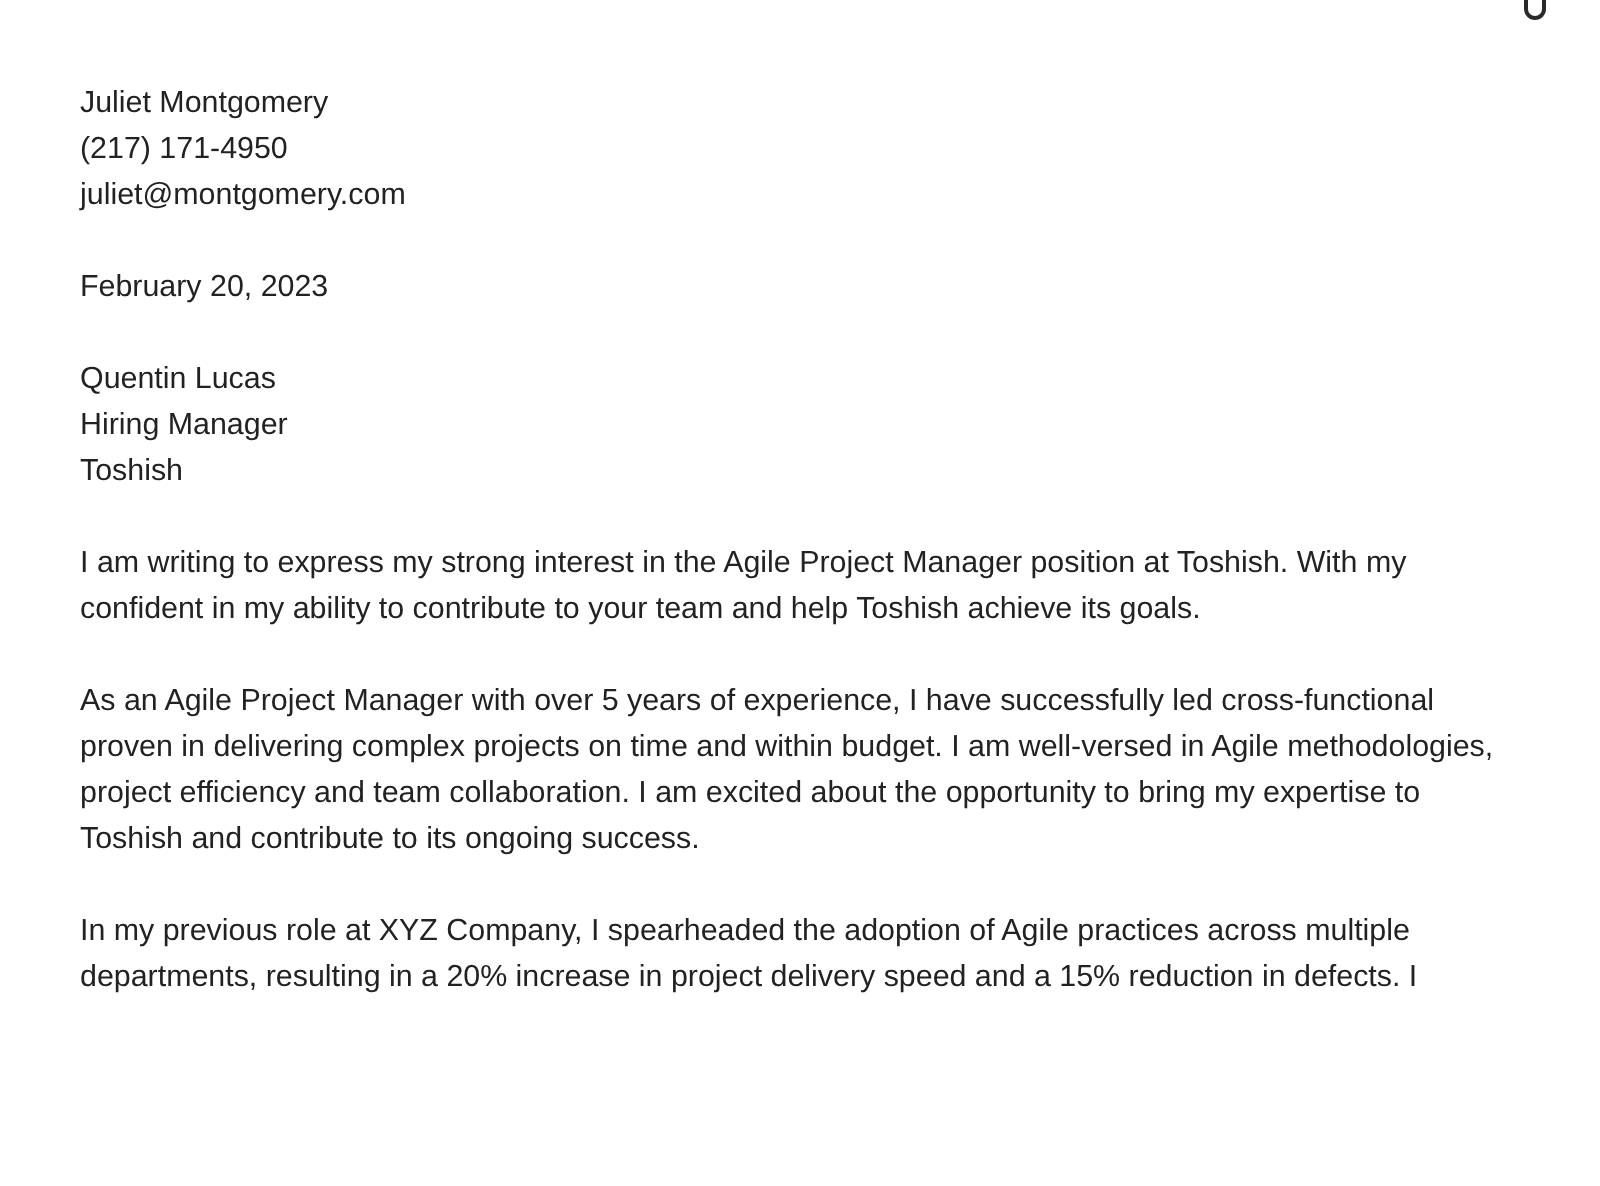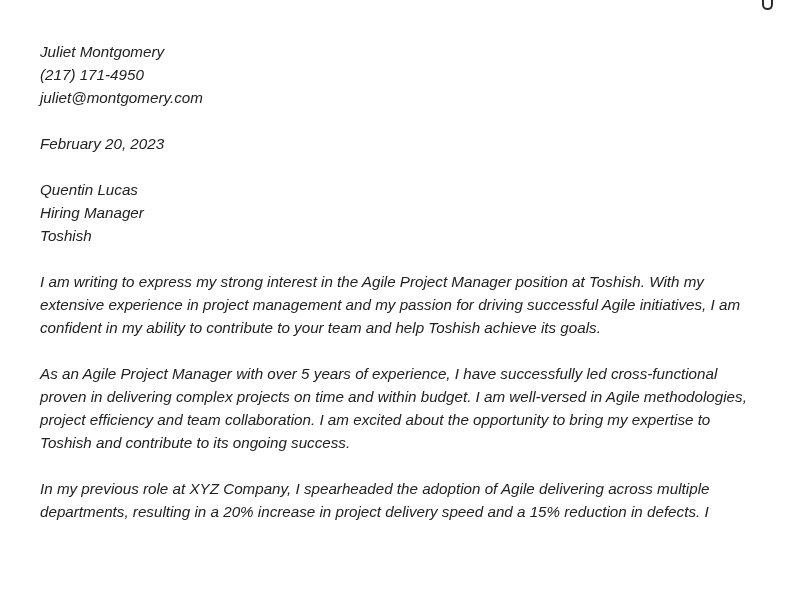--- a/index.html
+++ b/index.html
@@ -33,21 +33,20 @@
       left: 40px;
       top: 40px;
       width: 730px;
     }
     .block {
       margin: 0 0 23px 0;
     }
     .line {
       display: block;
       white-space: nowrap;
-      font-style: italic;
     }
     p {
       margin: 12px 0 23px 0;
       white-space: nowrap;
     }
   </style>
 </head>
 <body>
 
 <div class="top-icon"></div>
@@ -66,29 +65,28 @@
 
   <div class="block">
     <span class="line">Quentin Lucas</span>
     <span class="line">Hiring Manager</span>
     <span class="line">Toshish</span>
   </div>
 
 
   <p>
     <span class="line">I am writing to express my strong interest in the Agile Project Manager position at Toshish. With my</span>
-    <span class="line">extensive experience in project management and my passion for driving successful Agile initiatives, I am</span>
     <span class="line">confident in my ability to contribute to your team and help Toshish achieve its goals.</span>
   </p>
 
   <p>
     <span class="line">As an Agile Project Manager with over 5 years of experience, I have successfully led cross-functional</span>
     <span class="line">proven in delivering complex projects on time and within budget. I am well-versed in Agile methodologies,</span>
     <span class="line">project efficiency and team collaboration. I am excited about the opportunity to bring my expertise to</span>
     <span class="line">Toshish and contribute to its ongoing success.</span>
   </p>
 
   <p>
-    <span class="line">In my previous role at XYZ Company, I spearheaded the adoption of Agile delivering across multiple</span>
+    <span class="line">In my previous role at XYZ Company, I spearheaded the adoption of Agile practices across multiple</span>
     <span class="line">departments, resulting in a 20% increase in project delivery speed and a 15% reduction in defects. I</span>
   </p>
 
 </div>
 
 </body></html>

